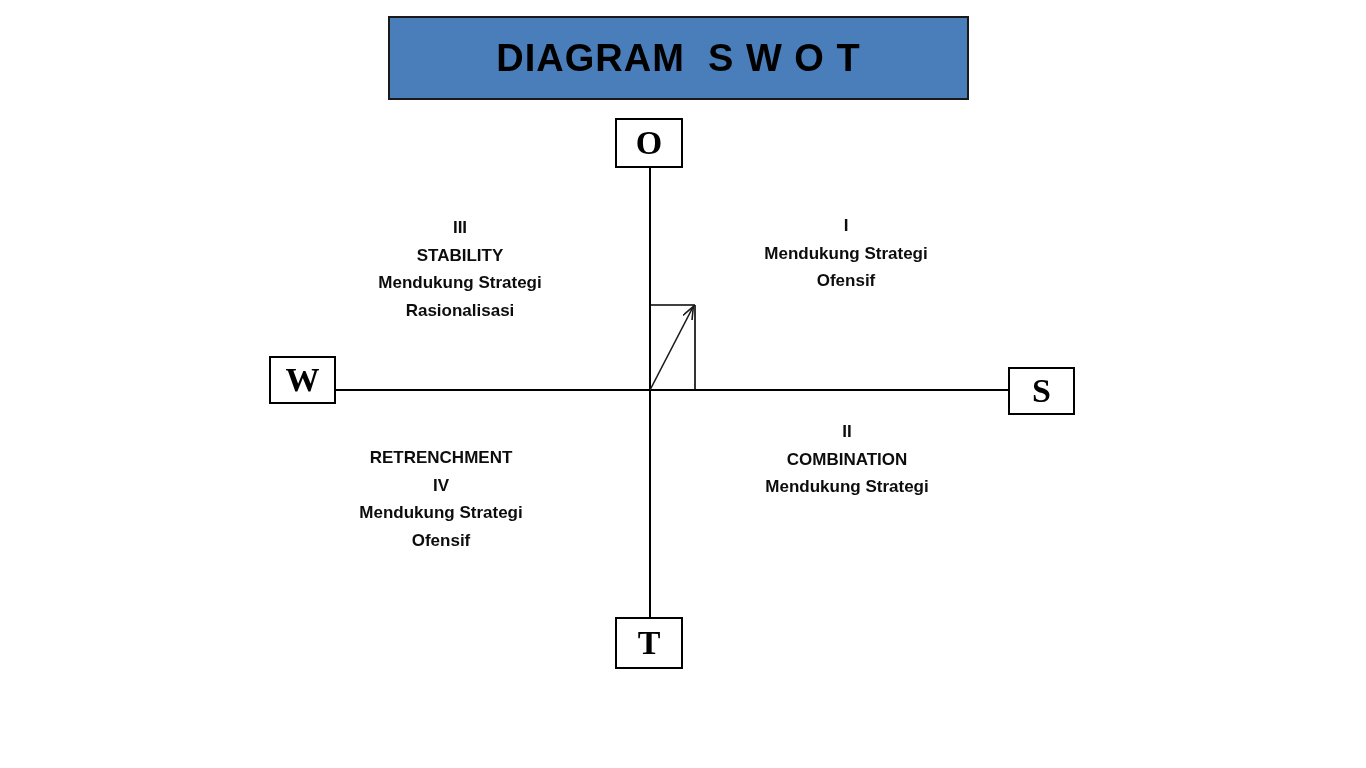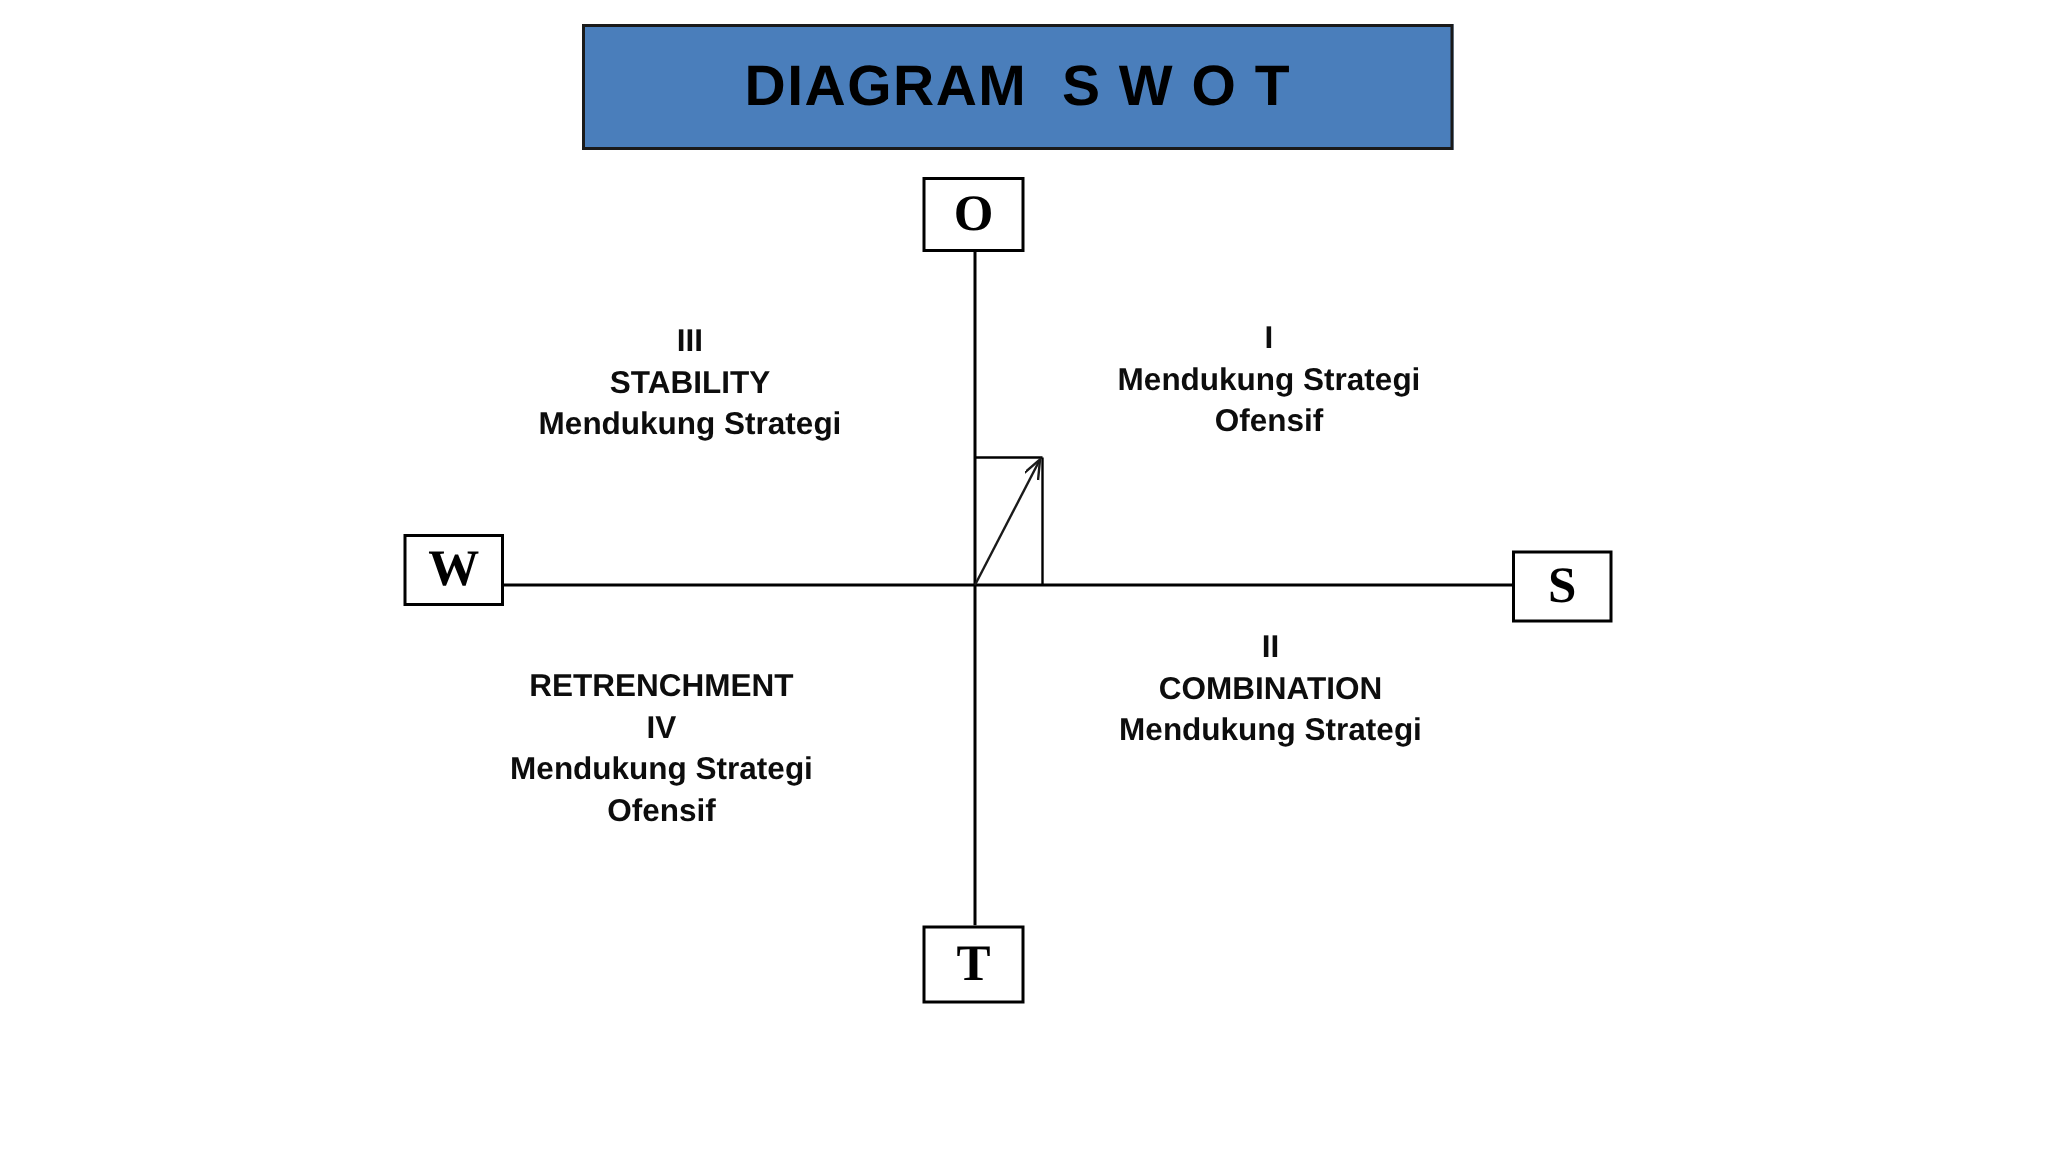--- a/index.html
+++ b/index.html
@@ -72,21 +72,21 @@
   .pole-t { left: 615px; top: 617px; width: 68px; height: 52px; }
   .pole-w { left: 269px; top: 356px; width: 67px; height: 48px; }
   .pole-s { left: 1008px; top: 367px; width: 67px; height: 48px; }
 
   
   .quadrant {
     position: absolute;
     text-align: center;
     font-family: "Liberation Sans", sans-serif;
     font-weight: bold;
-    font-size: 21px;
+    font-size: 17px;
     line-height: 27.5px;
     color: #0d0d0d;
     white-space: nowrap;
   }
   .quadrant .q-line { display: block; }
 
   .quad-iii { left: 330px; top: 214px; width: 260px; }
   .quad-i   { left: 716px; top: 212px; width: 260px; }
   .quad-iv  { left: 312px; top: 444px; width: 258px; }
   .quad-ii  { left: 718px; top: 418px; width: 258px; }
@@ -127,20 +127,21 @@
     <span>W</span>
   </div>
   <div class="pole-box pole-s">
     <span>S</span>
   </div>
 
   <div class="quadrant quad-iii">
     <span class="q-line">III</span>
     <span class="q-line">STABILITY</span>
     <span class="q-line">Mendukung Strategi</span>
+    <span class="q-line">Rasionalisasi</span>
   </div>
 
   <div class="quadrant quad-i">
     <span class="q-line">I</span>
     <span class="q-line">Mendukung Strategi</span>
     <span class="q-line">Ofensif</span>
   </div>
 
   <div class="quadrant quad-iv">
     <span class="q-line">RETRENCHMENT</span>

